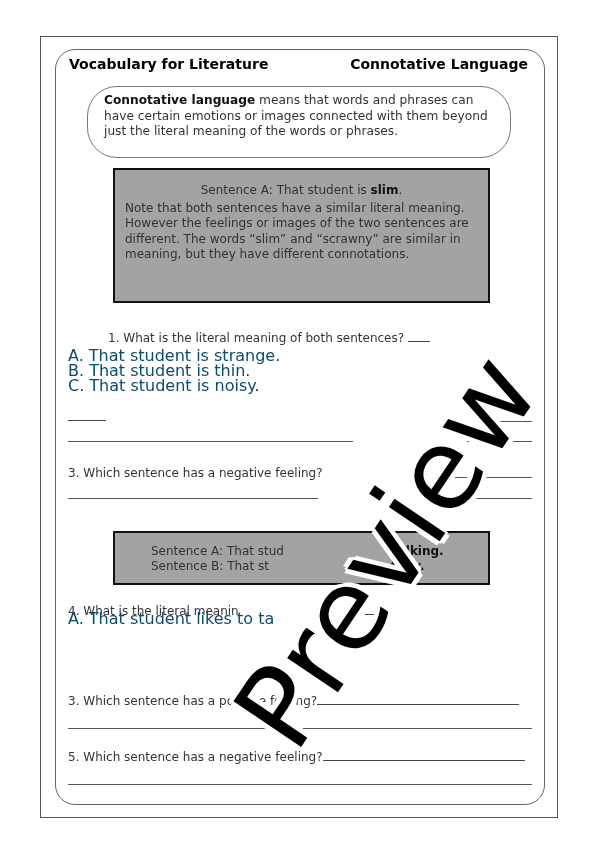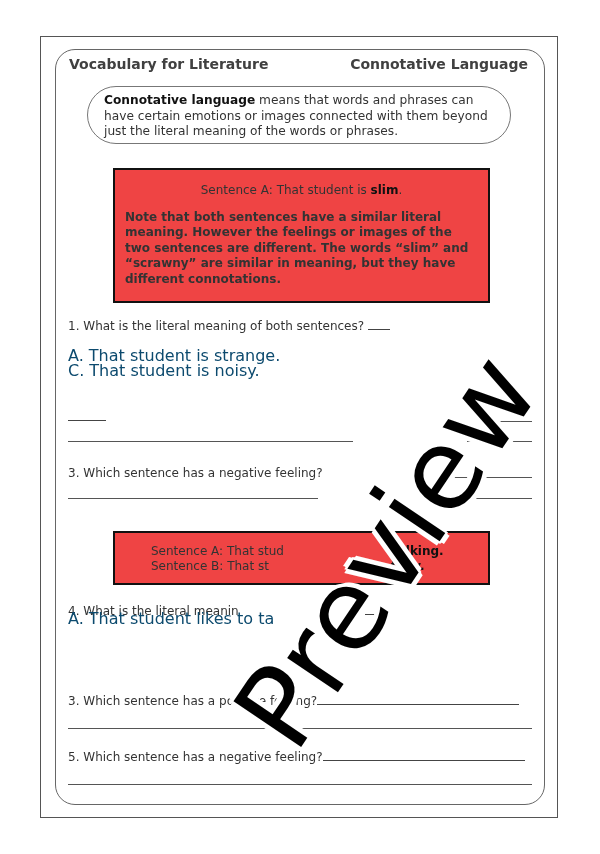--- a/index.html
+++ b/index.html
@@ -8,36 +8,36 @@
     font-family: "DejaVu Sans", "Liberation Sans", sans-serif; color: #222;
   }
   .page-border {
     position: absolute; left: 40px; top: 36px; width: 518px; height: 782px;
     border: 1px solid #555; box-sizing: border-box;
   }
   .inner-frame {
     position: absolute; left: 55px; top: 49px; width: 490px; height: 756px;
     border: 1.5px solid #666; border-radius: 20px; box-sizing: border-box;
   }
-  .hdr { position: absolute; top: 56px; font-size: 14px; font-weight: bold; color: #404040; }
+  .hdr { position: absolute; top: 56px; font-size: 14px; font-weight: bold; color: #000000; }
   .hdr-left { left: 69px; }
   .hdr-right { right: 72px; }
   .def-pill {
-    position: absolute; left: 87px; top: 86px; width: 424px; height: 58px;
+    position: absolute; left: 87px; top: 86px; width: 424px; height: 72px;
     border: 1px solid #777; border-radius: 30px; box-sizing: border-box;
     padding: 6px 12px 0 16px; font-size: 12.2px; line-height: 15.5px; color: #333;
   }
   .def-pill b { color: #111; }
   .box {
-    position: absolute; border: 2px solid #111; box-sizing: border-box; background: #ef4444;
+    position: absolute; border: 2px solid #111; box-sizing: border-box; background: #a3a3a3;
     font-size: 12px; line-height: 15px; color: #333;
   }
   .box1 { left: 113px; top: 168px; width: 377px; height: 135px; padding: 13px 10px 0 10px; }
   .box1 .sent { text-align: center; }
-  .box1 .note { margin-top: 12px; line-height: 15.4px; font-weight: bold; }
+  .box1 .note { margin-top: 3px; line-height: 15.4px; }
   .box2 { left: 113px; top: 531px; width: 377px; height: 54px; padding: 11px 18px 0 36px; }
   .q { position: absolute; left: 68px; font-size: 12px; color: #333; white-space: nowrap; }
   .opt { position: absolute; left: 68px; font-size: 16px; color: #0c4a6e; line-height: 15px; }
   .blank { display: inline-block; border-bottom: 1px solid #444; vertical-align: baseline; height: 1px; }
   .line { position: absolute; height: 0; border-top: 1px solid #555; }
   .watermark {
     position: absolute; left: 170px; top: 500px; font-family: "DejaVu Sans", sans-serif;
     font-size: 112px; font-weight: normal; color: #000; transform-origin: center center;
     transform: rotate(-56deg); -webkit-text-stroke: 0; letter-spacing: 1px;
     text-shadow: 0 0 0 #fff, 3px 0 0 #fff, -3px 0 0 #fff, 0 3px 0 #fff, 0 -3px 0 #fff,
@@ -56,23 +56,24 @@
 <div class="hdr hdr-left">Vocabulary for Literature</div>
 <div class="hdr hdr-right">Connotative Language</div>
 
 <div class="def-pill"><b>Connotative language</b><span> means that words and phrases can have certain emotions or images connected with them beyond just the literal meaning of the words or phrases.</span></div>
 
 <div class="box box1">
   <div class="sent"><span>Sentence A: That student is </span><b>slim</b><span>.</span></div>
   <div class="note">Note that both sentences have a similar literal meaning. However the feelings or images of the two sentences are different. The words “slim” and “scrawny” are similar in meaning, but they have different connotations.</div>
 </div>
 
-<div class="q" style="top:319px;"><span>1. What is the literal meaning of both sentences?</span> <span class="blank" style="width:22px;"></span></div>
+<div class="q" style="top:331px;margin-left:40px;"><span>1. What is the literal meaning of both sentences?</span> <span class="blank" style="width:22px;"></span></div>
 <div class="opt" style="top:348px;">
   <div>A. That student is strange.</div>
+  <div>B. That student is thin.</div>
   <div>C. That student is noisy.</div>
 </div>
 
 <div class="q" style="top:410px;"><span class="blank" style="width:38px;"></span></div>
 <div class="line" style="left:482px; top:421px; width:50px;"></div>
 <div class="line" style="left:68px; top:441px; width:285px;"></div>
 <div class="line" style="left:467px; top:441px; width:65px;"></div>
 
 <div class="q" style="top:466px;"><span>3. Which sentence has a negative feeling?</span></div>
 <div class="line" style="left:446px; top:477px; width:86px;"></div>

